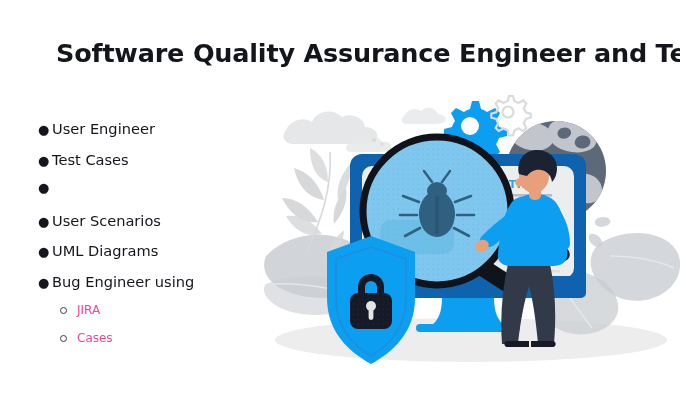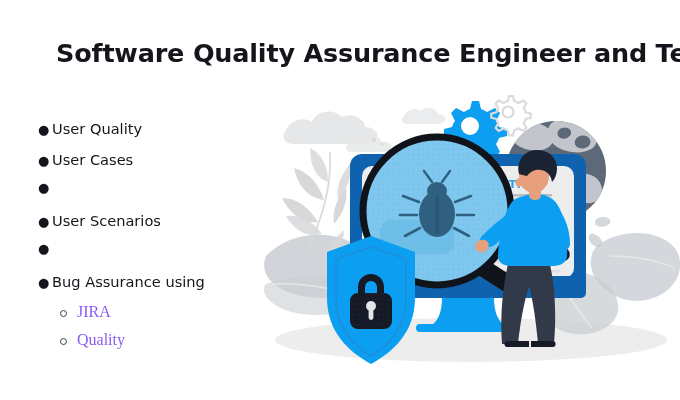--- a/index.html
+++ b/index.html
@@ -75,24 +75,23 @@
   }
   .sub-dot .ring {
     display: inline-block;
     width: 7px;
     height: 7px;
     border: 1.3px solid #3a3d45;
     border-radius: 50%;
     box-sizing: border-box;
   }
   .sub-label {
-    font-size: 16px;
-    color: #8b5cf6;
+    font-size: 12px;
+    color: #ec4899;
     white-space: nowrap;
-    font-family: Liberation Serif, serif;
   }
 
   
   .illustration {
     position: absolute;
     left: 262px;
     top: 78px;
     width: 418px;
     height: 322px;
   }
@@ -102,54 +101,55 @@
 <body>
 
 <div class="slide">
 
   <div class="title">Software Quality Assurance Engineer and Tester</div>
 
   <div class="bullets">
 
     <div class="bullet-row">
       <span class="bullet-dot">●</span>
-      <span class="bullet-label">User Quality</span>
-    </div>
-
-    <div class="bullet-row">
-      <span class="bullet-dot">●</span>
-      <span class="bullet-label">User Cases</span>
+      <span class="bullet-label">User Engineer</span>
+    </div>
+
+    <div class="bullet-row">
+      <span class="bullet-dot">●</span>
+      <span class="bullet-label">Test Cases</span>
     </div>
 
     <div class="bullet-row">
       <span class="bullet-dot">●</span>
     </div>
 
     <div class="bullet-row">
       <span class="bullet-dot">●</span>
       <span class="bullet-label">User Scenarios</span>
     </div>
 
     <div class="bullet-row">
       <span class="bullet-dot">●</span>
-    </div>
-
-    <div class="bullet-row">
-      <span class="bullet-dot">●</span>
-      <span class="bullet-label">Bug Assurance using</span>
+      <span class="bullet-label">UML Diagrams</span>
+    </div>
+
+    <div class="bullet-row">
+      <span class="bullet-dot">●</span>
+      <span class="bullet-label">Bug Engineer using</span>
     </div>
 
     <div class="sub-row">
       <span class="sub-dot"><span class="ring"></span></span>
       <span class="sub-label">JIRA</span>
     </div>
 
     <div class="sub-row">
       <span class="sub-dot"><span class="ring"></span></span>
-      <span class="sub-label">Quality</span>
+      <span class="sub-label">Cases</span>
     </div>
 
   </div>
 
   <div class="illustration">
     <svg width="418" height="322" viewBox="0 0 418 322" xmlns="http://www.w3.org/2000/svg">
       <defs>
         <clipPath id="lensClip">
             <circle cx="175" cy="133" r="74"></circle>
           </clipPath>

